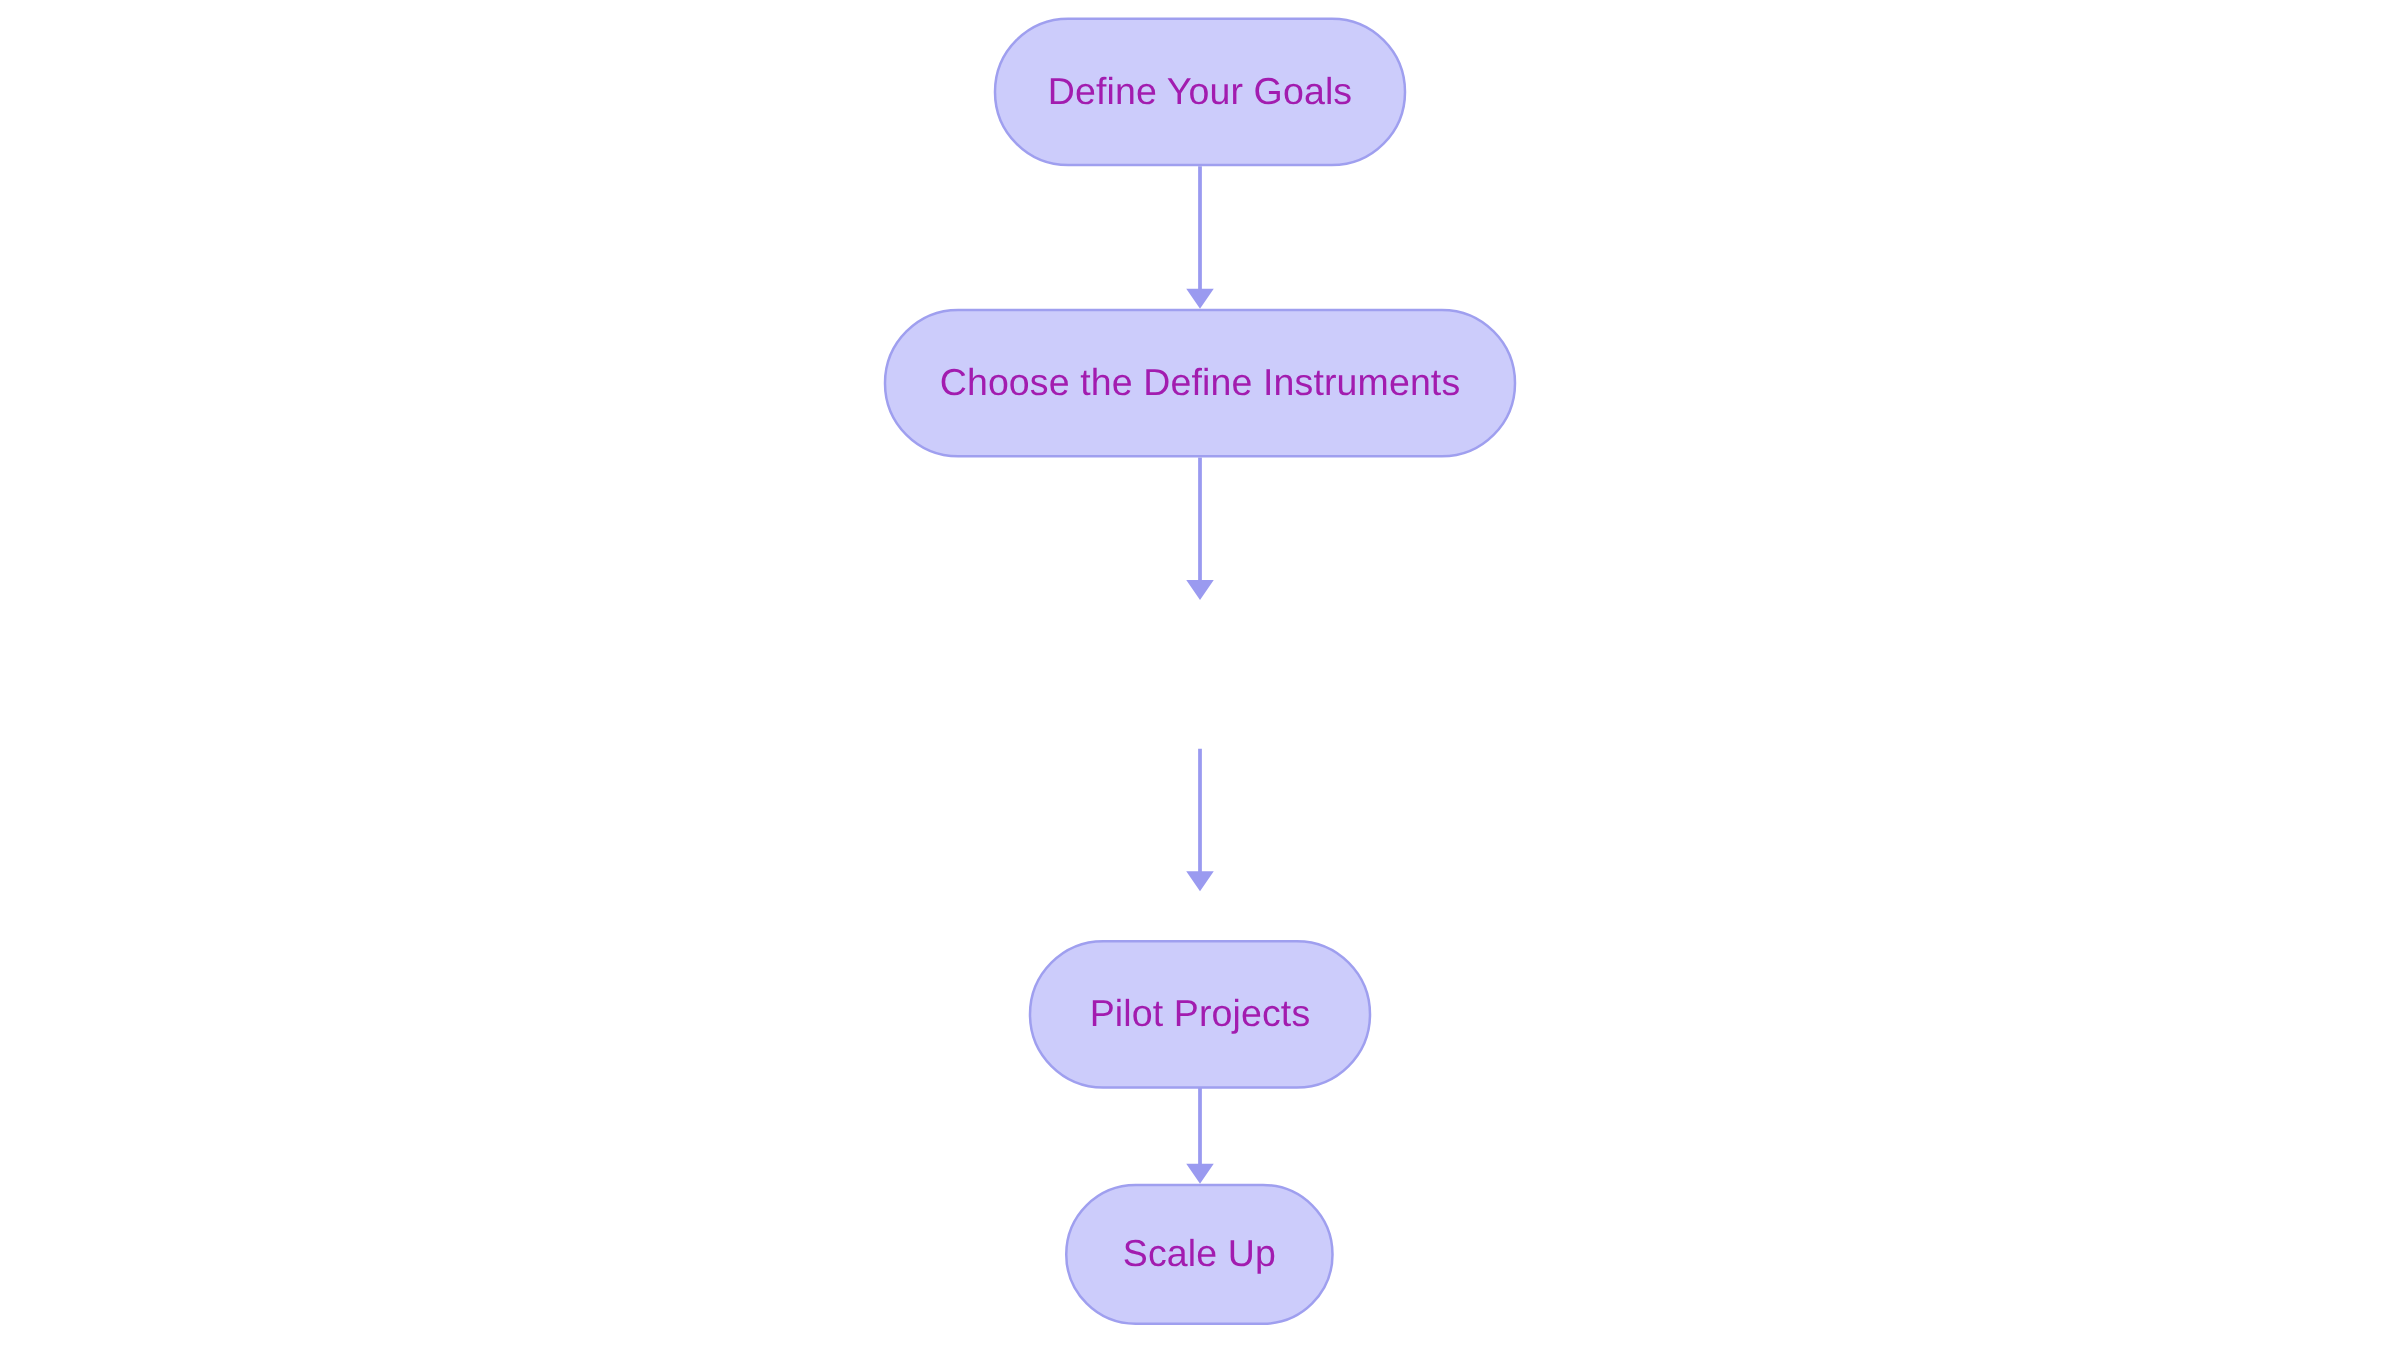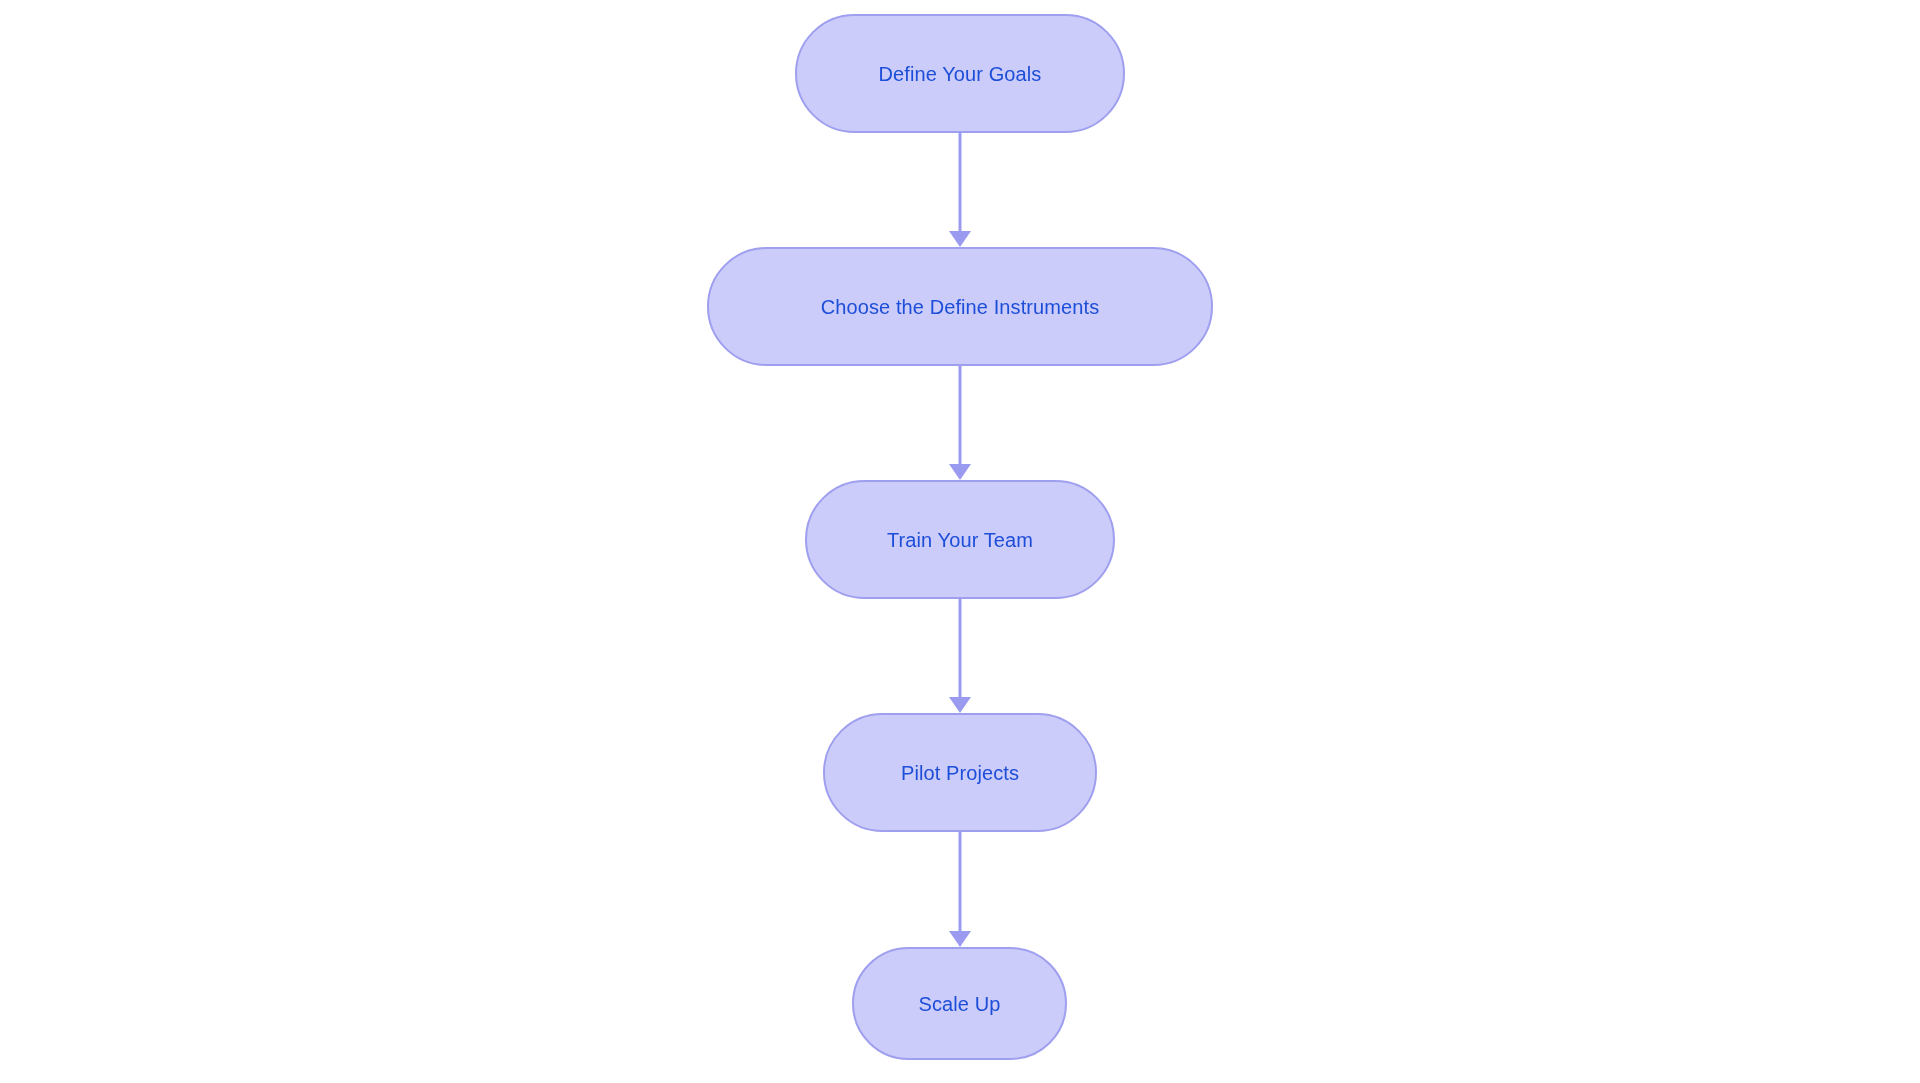--- a/index.html
+++ b/index.html
@@ -42,22 +42,22 @@
     color: #2a2ad8;
     font-size: 30px;
     font-weight: 400;
     line-height: 1;
     letter-spacing: 0.1px;
     white-space: nowrap;
     user-select: none;
   }
 
   .node-label {
-    color: #1d4ed8;
-    font-size: 20px;
+    color: #a21caf;
+    font-size: 30px;
     line-height: 1;
   }
 </style>
 </head>
 <body>
 
 <div id="flow-canvas">
 
   <svg class="flow-svg" viewBox="0 0 1920 1083" xmlns="http://www.w3.org/2000/svg" aria-hidden="true">
     <g id="edges-group">
@@ -73,25 +73,22 @@
   </svg>
 
   <div class="node" style="left:795px; top:14px; width:330px; height:119px;">
     <span class="node-label">Define Your Goals</span>
   </div>
 
   <div class="node" style="left:707px; top:247px; width:506px; height:119px;">
     <span class="node-label">Choose the Define Instruments</span>
   </div>
 
-  <div class="node" style="left:805px; top:480px; width:310px; height:119px;">
-    <span class="node-label">Train Your Team</span>
-  </div>
 
-  <div class="node" style="left:823px; top:713px; width:274px; height:119px;">
+  <div class="node" style="left:823px; top:752px; width:274px; height:119px;">
     <span class="node-label">Pilot Projects</span>
   </div>
 
   <div class="node" style="left:852px; top:947px; width:215px; height:113px;">
     <span class="node-label">Scale Up</span>
   </div>
 
 </div>
 
 </body></html>

